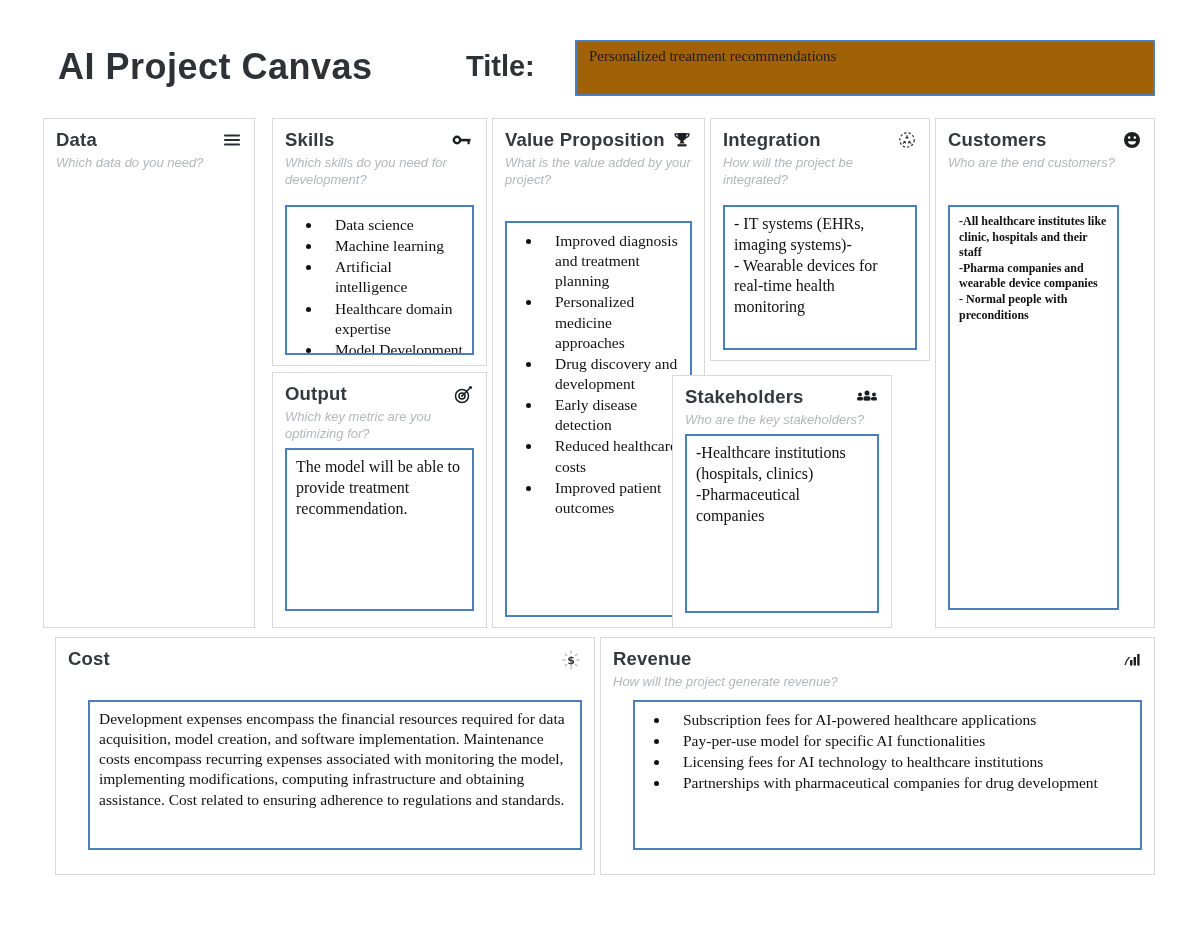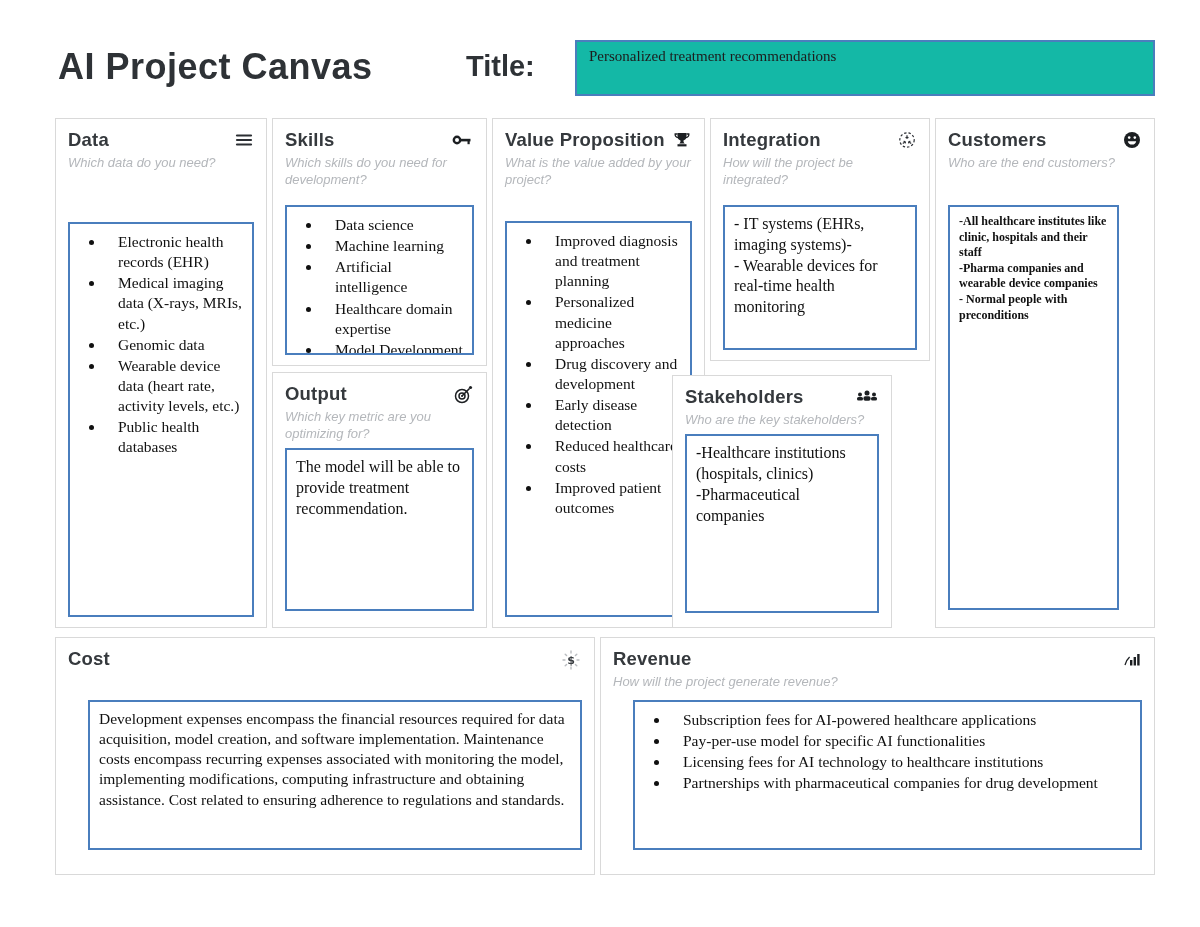--- a/index.html
+++ b/index.html
@@ -3,42 +3,42 @@
 <meta charset="utf-8">
 <style>
   * { margin:0; padding:0; box-sizing:border-box; }
   body { background:#ffffff; font-family:"Liberation Sans", sans-serif; }
   #canvas-page { position:relative; width:1200px; height:927px; background:#ffffff; overflow:hidden; }
 
   
   .app-title { position:absolute; left:58px; top:46px; font-size:36px; font-weight:700; color:#2e3236; letter-spacing:0.5px; }
   .title-label { position:absolute; left:466px; top:50px; font-size:29px; font-weight:700; color:#2e3236; }
   .title-box { position:absolute; left:575px; top:40px; width:580px; height:56px; border:2px solid #4a7ebd;
-               padding:6px 12px; font-family:"Liberation Serif", serif; font-size:15px; color:#1c1c1c; background:#14b8a6; }
+               padding:6px 12px; font-family:"Liberation Serif", serif; font-size:15px; color:#1c1c1c; background:#a16207; }
 
   
   .card { position:absolute; border:1px solid #d9d9d9; background:#fff; padding:10px 12px;
           display:flex; flex-direction:column; }
   .head-wrap { flex:0 0 auto; }
   .tall .head-wrap { min-height:70px; }
   .bottom .head-wrap { min-height:46px; }
   .card-head { display:flex; justify-content:space-between; align-items:flex-start; }
   .card-title { font-size:18.5px; font-weight:700; color:#35393d; letter-spacing:0.2px; }
   .card-sub { font-style:italic; font-size:13px; color:#b4b7bb; margin-top:3px; line-height:1.32; }
   .icon { flex:0 0 auto; margin-left:6px; margin-top:1px; }
 
   .content-box { border:2px solid #4a7ebd; margin-top:6px; flex:1 1 auto; padding:7px 9px;
                  font-family:"Liberation Serif", serif; font-size:15.5px; line-height:1.3; color:#101010;
                  overflow:hidden; background:#fff; }
   .pre { white-space:pre-line; }
   ul.bullets { margin:1px 0 0 0; padding-left:26px; list-style-type:disc; }
   ul.bullets li { padding-left:13px; margin-bottom:1px; }
 
   
-  #data-card          { left:55px;  top:118px; width:212px; height:510px;gap:17px; }
+  #data-card          { left:43px;  top:118px; width:212px; height:510px; }
   #skills-card        { left:272px; top:118px; width:215px; height:248px; }
   #output-card        { left:272px; top:372px; width:215px; height:256px; }
   #value-card         { left:492px; top:118px; width:213px; height:510px;gap:16px; }
   #integration-card   { left:710px; top:118px; width:220px; height:243px; }
   #stakeholders-card  { left:672px; top:375px; width:220px; height:253px; }
   #customers-card     { left:935px; top:118px; width:220px; height:510px; }
   #cost-card          { left:55px;  top:637px; width:540px; height:238px; }
   #revenue-card       { left:600px; top:637px; width:555px; height:238px; }
 
   #customers-card .content-box { width:88%; font-weight:700; font-size:12px; margin-bottom:7px; }
@@ -66,29 +66,20 @@
           <svg width="20" height="20" viewBox="0 0 20 20">
               <g stroke="#2b2e33" stroke-width="2.2" stroke-linecap="round">
                 <line x1="3" y1="5.5" x2="17" y2="5.5"></line>
                 <line x1="3" y1="10" x2="17" y2="10"></line>
                 <line x1="3" y1="14.5" x2="17" y2="14.5"></line>
               </g>
             </svg>
         </span>
       </div>
       <div class="card-sub">Which data do you need?</div>
-    </div>
-    <div class="content-box">
-      <ul class="bullets">
-          <li>Electronic health records (EHR)</li>
-          <li>Medical imaging data (X-rays, MRIs, etc.)</li>
-          <li>Genomic data</li>
-          <li>Wearable device data (heart rate, activity levels, etc.)</li>
-          <li>Public health databases</li>
-        </ul>
     </div>
   </div>
 
   <div class="card tall" id="skills-card">
     <div class="head-wrap">
       <div class="card-head">
         <span class="card-title">Skills</span>
         <span class="icon">
           <svg width="22" height="20" viewBox="0 0 22 20">
               <circle cx="5" cy="10" r="3.2" fill="none" stroke="#1c1f22" stroke-width="2.4"></circle>

